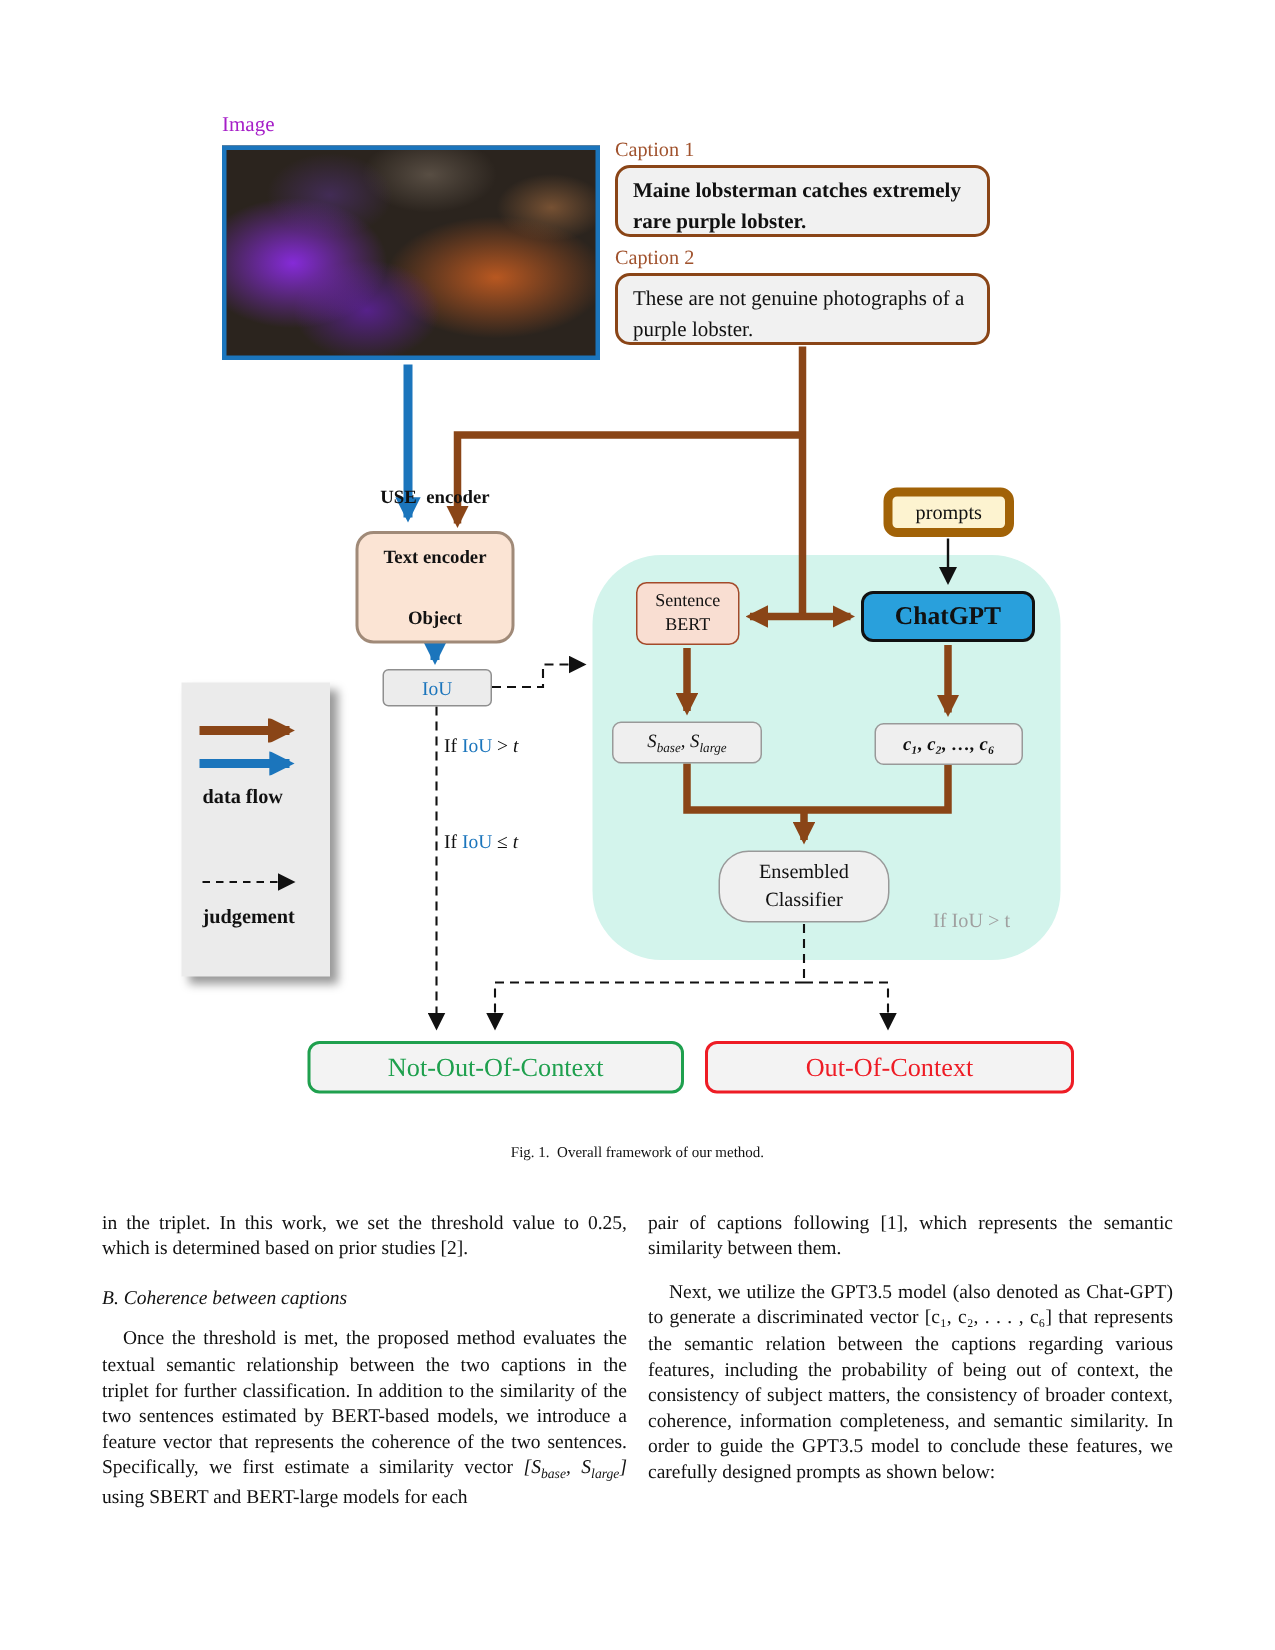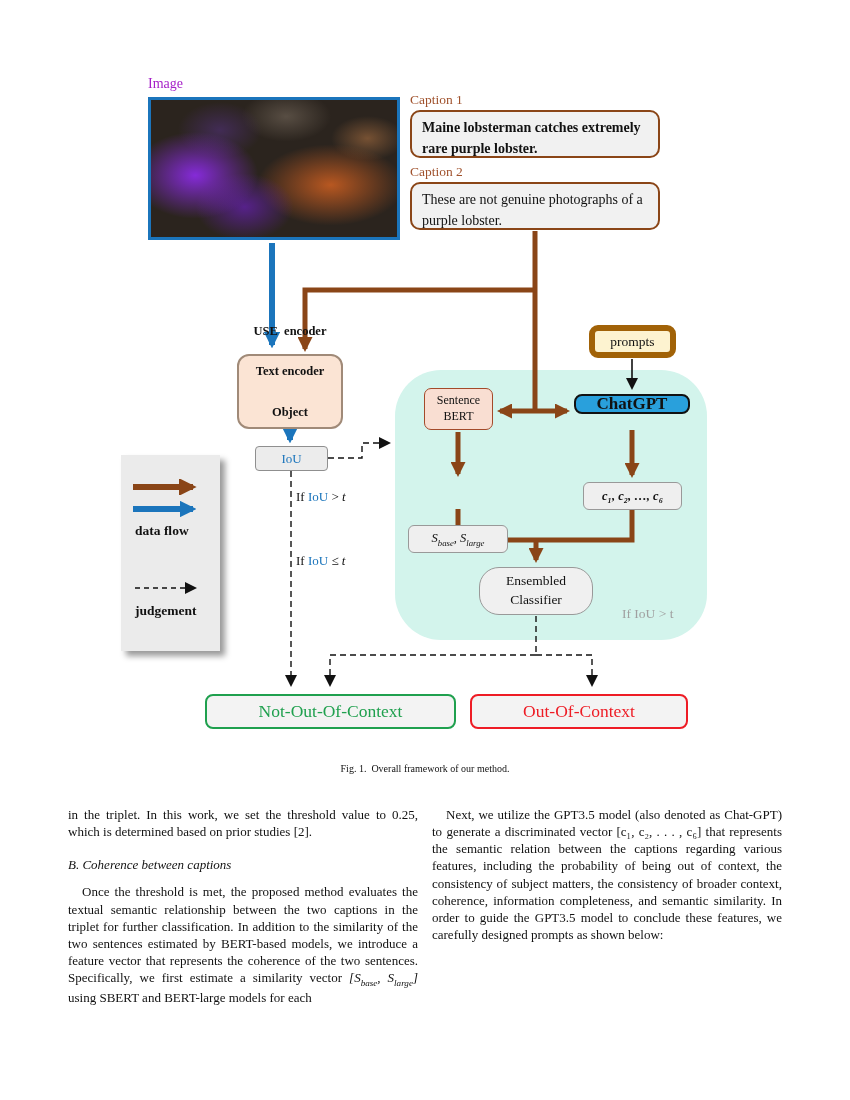--- a/index.html
+++ b/index.html
@@ -35,40 +35,40 @@
      font-size:12.5px;font-weight:bold;text-align:center;
      display:flex;flex-direction:column;justify-content:center;line-height:1.3;gap:24px;}
   .use-box div{white-space:pre-wrap;}
   .iou-box{left:255px;top:446px;width:73px;height:25px;box-sizing:border-box;z-index:3;
      background:#ececec;border:1.2px solid #8f8f8f;border-radius:4px;
      font-size:13px;color:#1b75bc;display:flex;align-items:center;justify-content:center;}
   .sb-box{left:424px;top:388px;width:69px;height:42px;box-sizing:border-box;z-index:3;
      background:#f9ded2;border:1.5px solid #a34a2a;border-radius:7px;
      font-size:12px;font-weight:normal;text-align:center;
      display:flex;flex-direction:column;justify-content:center;line-height:1.3;}
-  .gpt-box{left:574px;top:394px;width:116px;height:20px;box-sizing:border-box;z-index:3;
+  .gpt-box{left:574px;top:394px;width:116px;height:34px;box-sizing:border-box;z-index:3;
      background:#29a0dc;border:2px solid #111;border-radius:8px;
      font-size:17px;font-weight:bold;display:flex;align-items:center;justify-content:center;}
   .vec-box{height:28px;box-sizing:border-box;z-index:3;background:#efefef;
      border:1.2px solid #999;border-radius:6px;font-size:12.5px;
      display:flex;align-items:center;justify-content:center;}
   .ens-box{left:479px;top:567px;width:114px;height:48px;box-sizing:border-box;z-index:3;
      background:#f0f0f0;border:1.2px solid #999;border-radius:20px;
      font-size:13.5px;text-align:center;display:flex;flex-direction:column;
      justify-content:center;line-height:1.4;}
   .cond{font-size:13px;z-index:3;}
   .cond .blue{color:#1b75bc;}
   .cond-inner{left:622px;top:606px;font-size:13.5px;color:#a0a0a0;z-index:3;}
   .legend-box{left:121px;top:455px;width:99px;height:196px;z-index:3;
      background:#ebebeb;box-shadow:5px 5px 6px #9a9a9a;}
   .legend-box .lbl{position:absolute;left:14px;font-size:13.5px;font-weight:bold;}
   .result-box{top:694px;height:35px;box-sizing:border-box;z-index:3;background:#f3f3f3;
      border-radius:8px;font-size:17.5px;display:flex;align-items:center;justify-content:center;}
   .result-green{left:205px;width:251px;border:2.5px solid #1fa04e;color:#1fa04e;}
-  .result-red{left:470px;width:218px;border:2.5px solid #ee1c25;color:#ee1c25;}
+  .result-red{left:470px;width:246px;border:2.5px solid #ee1c25;color:#ee1c25;}
   .fig-caption{left:0;top:763px;width:850px;text-align:center;font-size:10px;
      white-space:pre-wrap;z-index:3;}
   .math{font-style:italic;}
   .math sub, sub{font-size:70%;}
 
   
   .body-text{position:absolute;left:68px;top:806px;width:714px;display:flex;gap:14px;}
   .col{width:350px;font-size:13px;line-height:1.32;text-align:justify;}
   .col p{margin:0;}
   .col p.ind{text-indent:14px;}
@@ -151,21 +151,21 @@
 
     <div class="abs sb-box">
       <div>Sentence</div>
       <div>BERT</div>
     </div>
 
     <div class="abs gpt-box">
         <span>ChatGPT</span>
       </div>
 
-    <div class="abs vec-box" style="left:408px;top:481px;width:100px;margin-top:44px;">
+    <div class="abs vec-box" style="left:408px;top:481px;width:100px;">
         <span class="math"><span>S</span><sub>base</sub><span>, </span><span>S</span><sub>large</sub></span>
       </div>
 
     <div class="abs vec-box" style="left:583px;top:482px;width:99px;font-weight:bold;">
         <span class="math">c₁, c₂, …, c₆</span>
       </div>
 
     <div class="abs ens-box">
       <div>Ensembled</div>
       <div>Classifier</div>
@@ -200,17 +200,18 @@
     <div class="abs fig-caption">Fig. 1.  Overall framework of our method.</div>
   </div>
 
   <div class="body-text">
     <div class="col">
       <p>in the triplet. In this work, we set the threshold value to 0.25, which is determined based on prior studies [2].</p>
       <h3 class="subhead">B. Coherence between captions</h3>
       <p class="ind"><span>Once the threshold is met, the proposed method evaluates the textual semantic relationship between the two captions in the triplet for further classification. In addition to the similarity of the two sentences estimated by BERT-based models, we introduce a feature vector that represents the coherence of the two sentences. Specifically, we first estimate a similarity vector </span><span class="math"><span>[</span><span>S</span><sub>base</sub><span>, </span><span>S</span><sub>large</sub><span>]</span></span><span> using SBERT and BERT-large models for each</span></p>
     </div>
     <div class="col">
+      <p>pair of captions following [1], which represents the semantic similarity between them.</p>
       <p class="ind">Next, we utilize the GPT3.5 model (also denoted as Chat-GPT) to generate a discriminated vector [c₁, c₂, . . . , c₆] that represents the semantic relation between the captions regarding various features, including the probability of being out of context, the consistency of subject matters, the consistency of broader context, coherence, information completeness, and semantic similarity. In order to guide the GPT3.5 model to conclude these features, we carefully designed prompts as shown below:</p>
     </div>
   </div>
 
 </div>
 
 </body></html>

